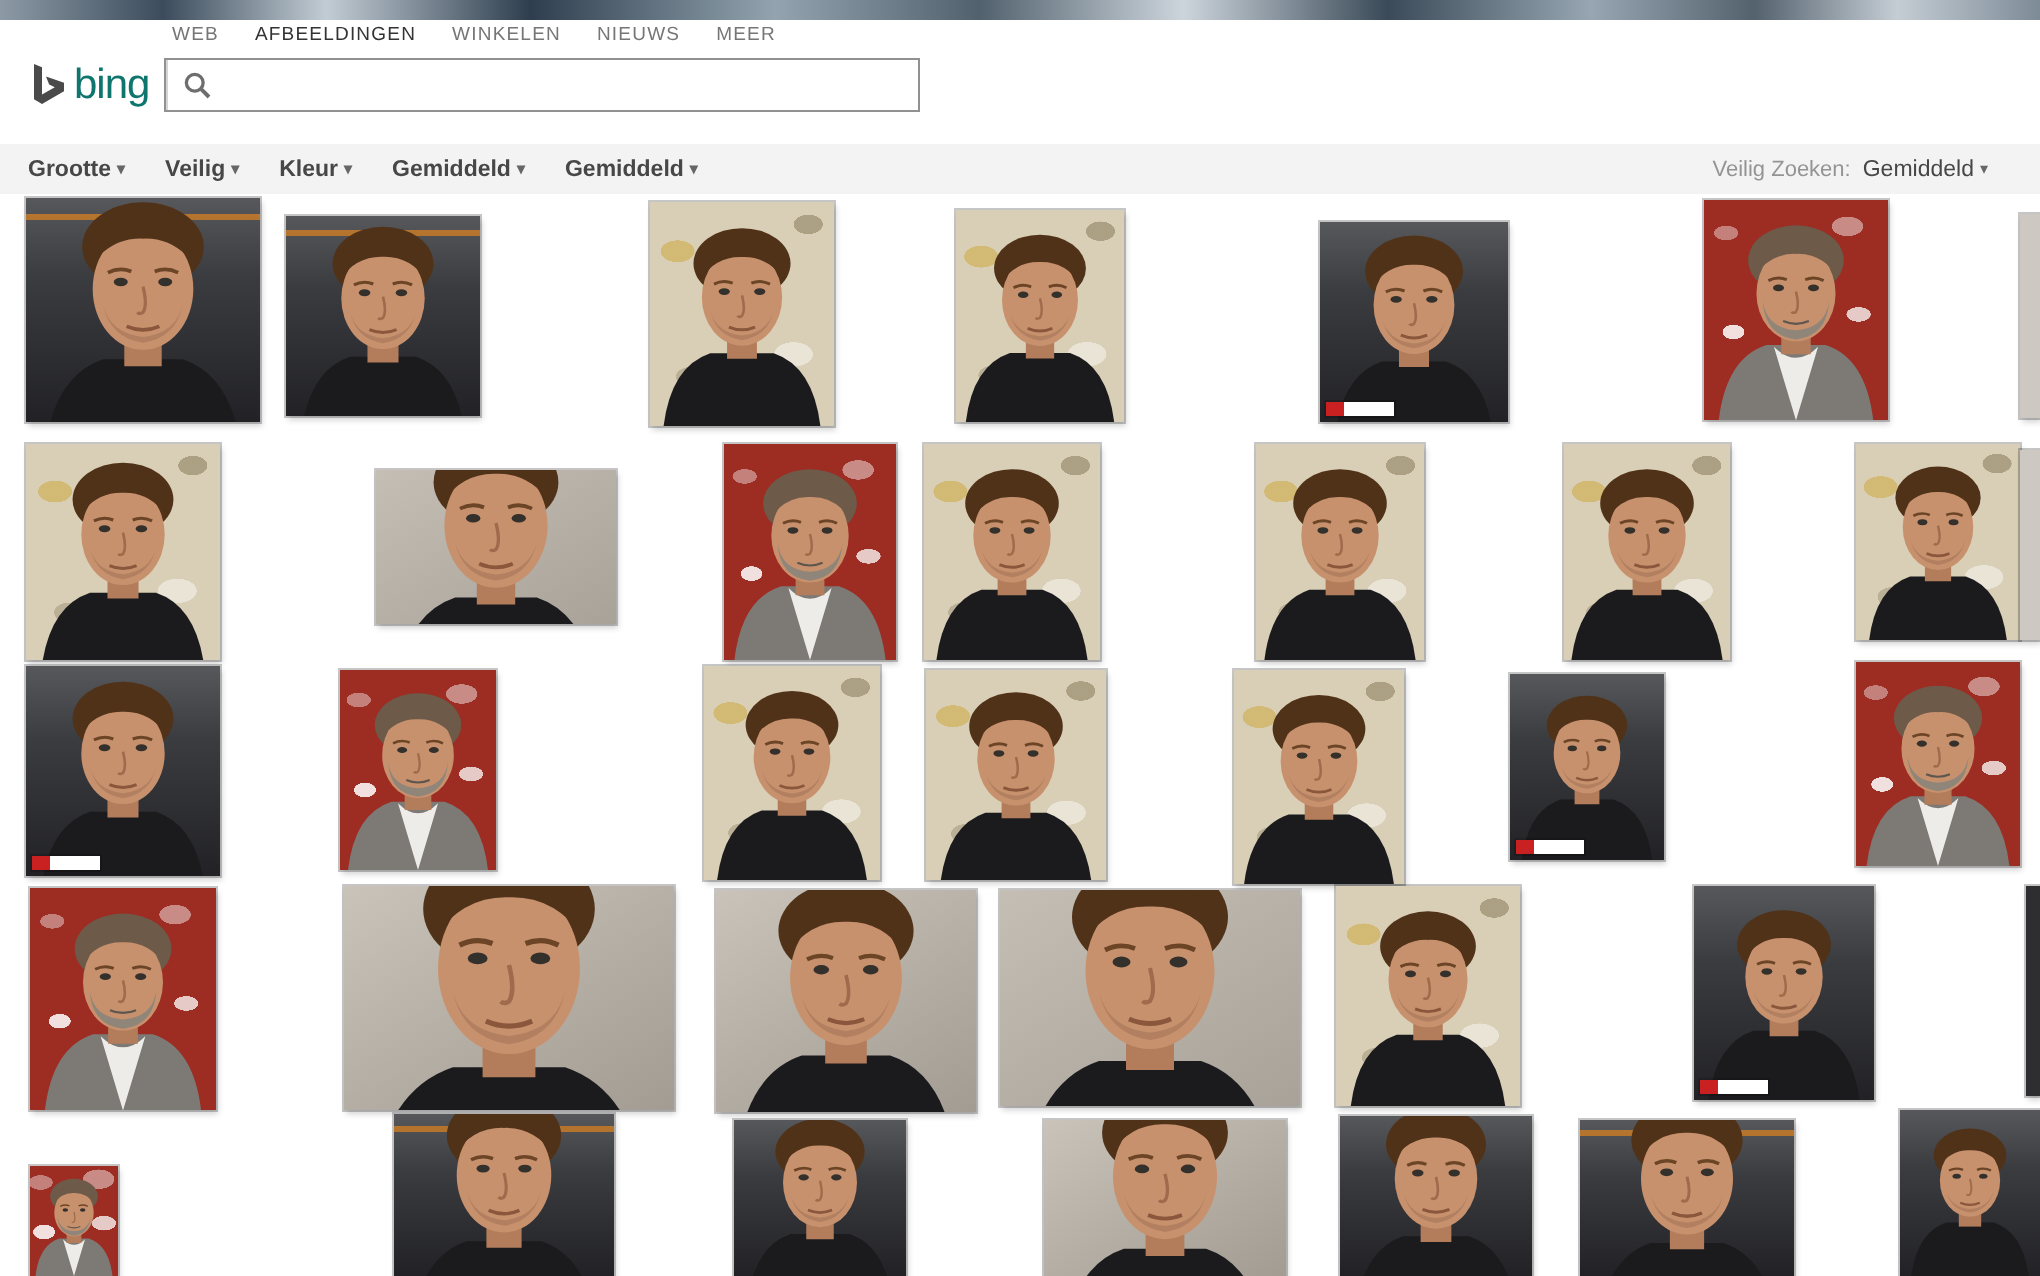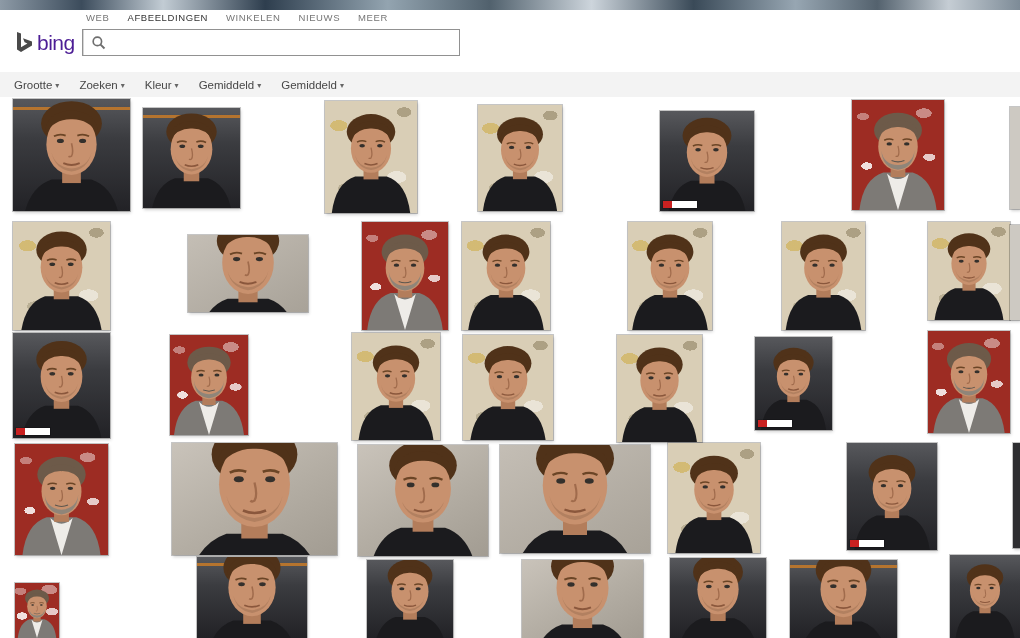--- a/index.html
+++ b/index.html
@@ -14,33 +14,33 @@
 
   
   .top-nav { position:absolute; left:86px; top:12px; display:flex; gap:18px; }
   .nav-item { font-size:9.5px; letter-spacing:.6px; color:#767676; text-decoration:none;
     text-transform:uppercase; cursor:pointer; }
   .nav-item.active { color:#333; font-weight:normal; }
 
   
   .logo { position:absolute; left:16px; top:31px; display:flex; align-items:center; cursor:pointer; }
   .logo svg { display:block; margin-right:4px; }
-  .logo-text { font-size:21px; color:#4c1d95; letter-spacing:-0.5px; }
+  .logo-text { font-size:21px; color:#0f766e; letter-spacing:-0.5px; }
   .search-box { position:absolute; left:82px; top:29px; width:378px; height:27px;
     border:1px solid #919191; background:#fff; display:flex; align-items:center; }
   .search-input { flex:1; border:none; outline:none; height:100%; padding:0 8px;
     font-size:13px; color:#333; font-family:"Liberation Sans", sans-serif; }
   .search-btn { width:30px; height:100%; border-left:1px solid #d5d5d5; display:flex;
     align-items:center; justify-content:center; cursor:pointer; background:#fff; }
 
   
   .filter-bar { position:absolute; left:0; top:72px; width:1020px; height:25px;
     background:#f3f3f3; display:flex; align-items:center; }
   .filters-left { display:flex; gap:20px; padding-left:14px; }
-  .filter-item { font-size:11.5px; color:#474747; cursor:pointer; white-space:nowrap; }
+  .filter-item { font-size:11.5px; color:#474747; cursor:pointer; white-space:nowrap;font-weight:bold; }
   .filter-item .caret, .safe-value .caret { font-size:8px; color:#666; margin-left:3px; vertical-align:1px; }
   .filters-right { position:absolute; right:26px; top:0; height:25px; display:flex;
     align-items:center; gap:6px; }
   .safe-label { font-size:11px; color:#949494; }
   .safe-value { font-size:11.5px; color:#474747; cursor:pointer; }
   .partial-text { position:absolute; left:1052px; top:78px; font-size:11px; color:#7a7a7a;
     white-space:nowrap; }
 
   
   .tile { position:absolute; overflow:hidden; cursor:pointer;
@@ -96,25 +96,29 @@
       <svg width="15" height="15" viewBox="0 0 20 20">
         <circle cx="8.5" cy="8.5" r="5.6" fill="none" stroke="#6e6e6e" stroke-width="2.2"></circle>
         <line x1="12.8" y1="12.8" x2="18" y2="18" stroke="#6e6e6e" stroke-width="2.6"></line>
       </svg>
     </div>
   </div>
 
   <div class="filter-bar">
     <div class="filters-left">
         <span class="filter-item"><span>Grootte</span><span class="caret">▾</span></span>
-        <span class="filter-item"><span>Zoeken</span><span class="caret">▾</span></span>
+        <span class="filter-item"><span>Veilig</span><span class="caret">▾</span></span>
         <span class="filter-item"><span>Kleur</span><span class="caret">▾</span></span>
         <span class="filter-item"><span>Gemiddeld</span><span class="caret">▾</span></span>
         <span class="filter-item"><span>Gemiddeld</span><span class="caret">▾</span></span>
       </div>
+    <div class="filters-right">
+      <span class="safe-label">Veilig Zoeken:</span>
+      <span class="safe-value"><span>Gemiddeld</span><span class="caret">▾</span></span>
+    </div>
   </div>
   <span class="partial-text">61</span>
 
   <div>
       <div class="tile v-dark" style="left: 13px; top: 99px; width: 117px; height: 112px;">
         <i class="garage-stripe"></i>
         <svg viewBox="0 0 100 120" preserveAspectRatio="xMidYMid slice">
           <ellipse cx="50" cy="33" rx="26" ry="19" fill="#503219"></ellipse>
           <path d="M8,120 Q12,88 33,81 L67,81 Q88,88 92,120 Z" fill="#1b1b1e"></path>
           <path d="M42,60 h16 v24 h-16 Z" fill="#b37d5b"></path>

